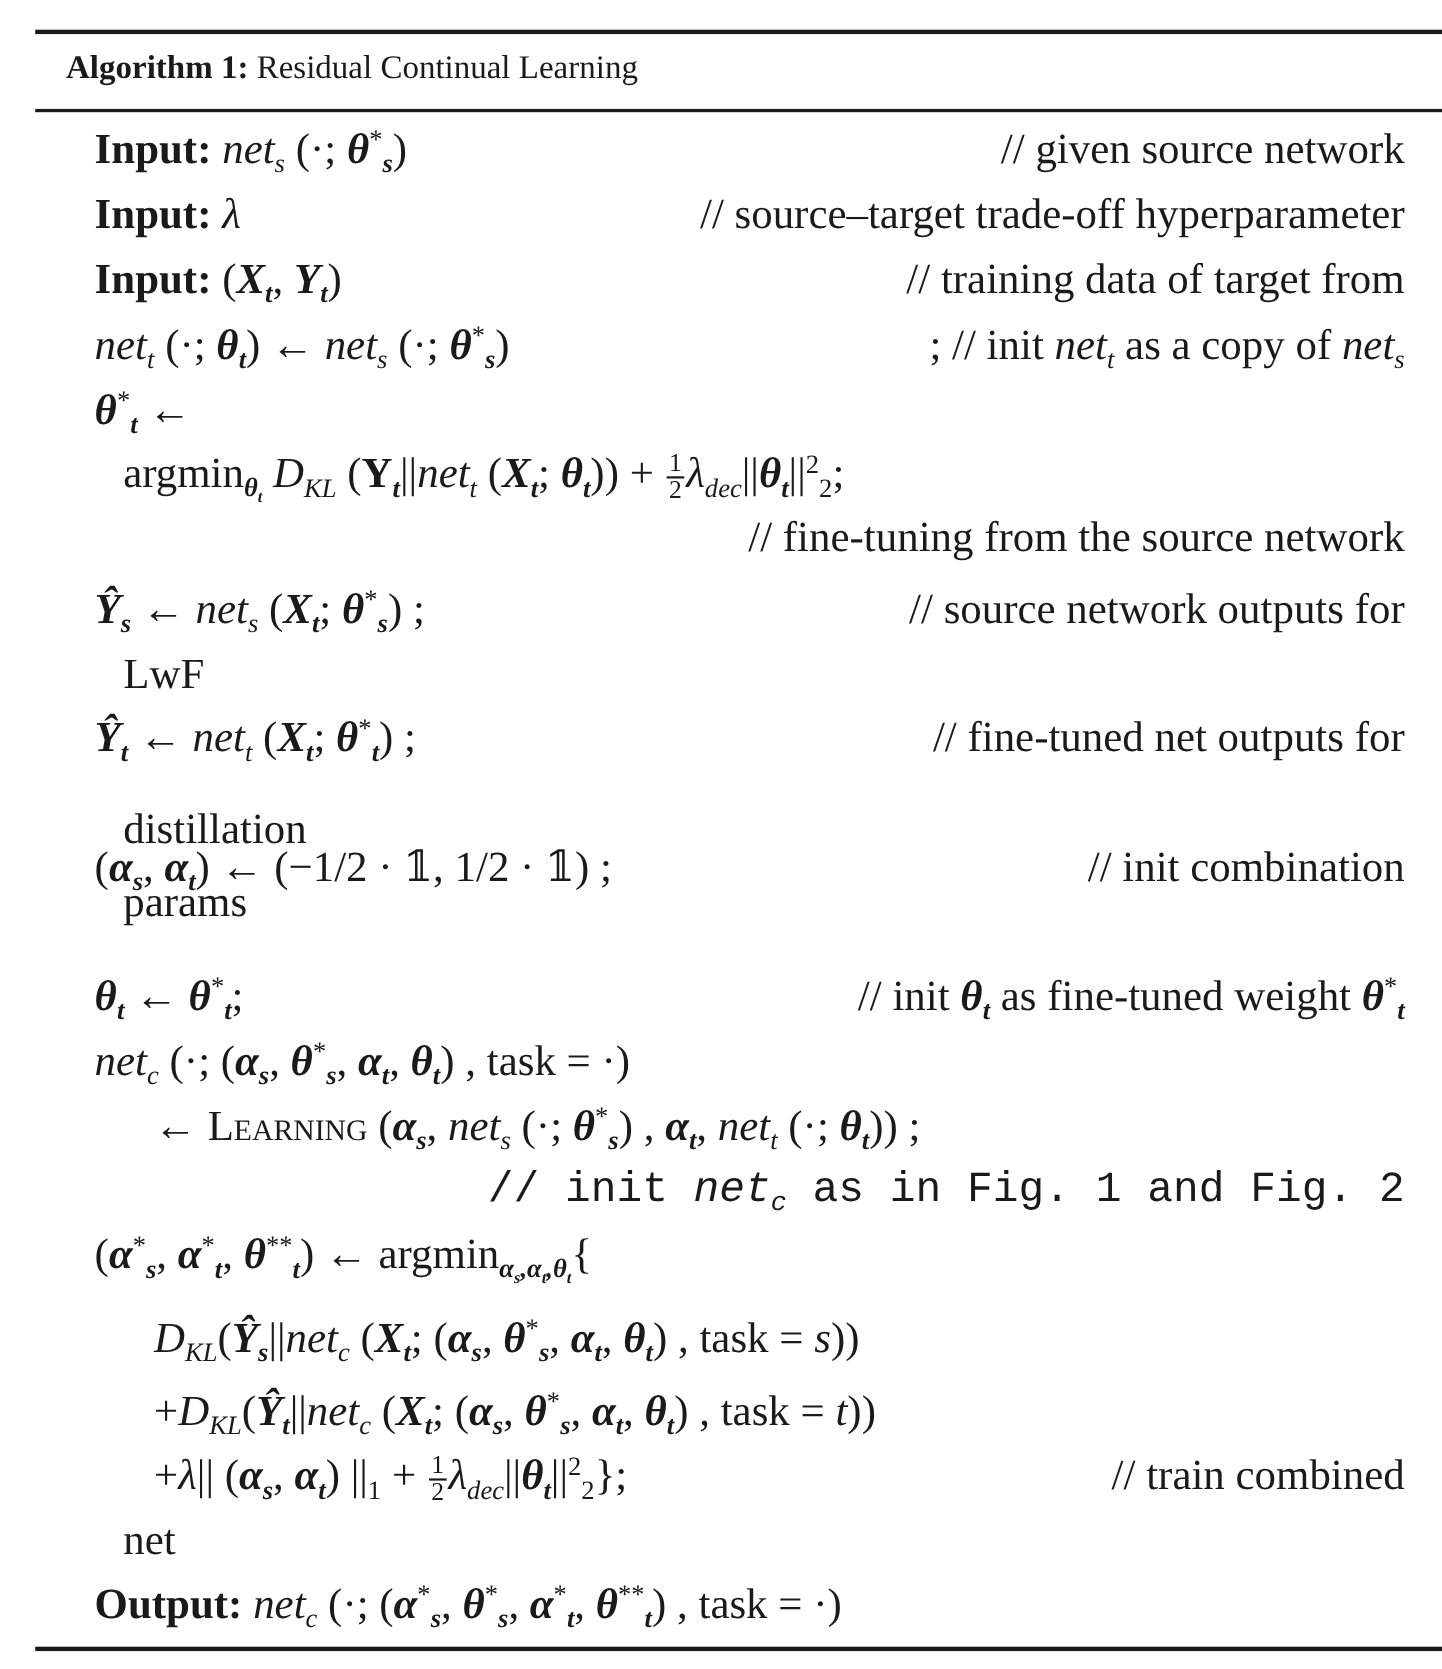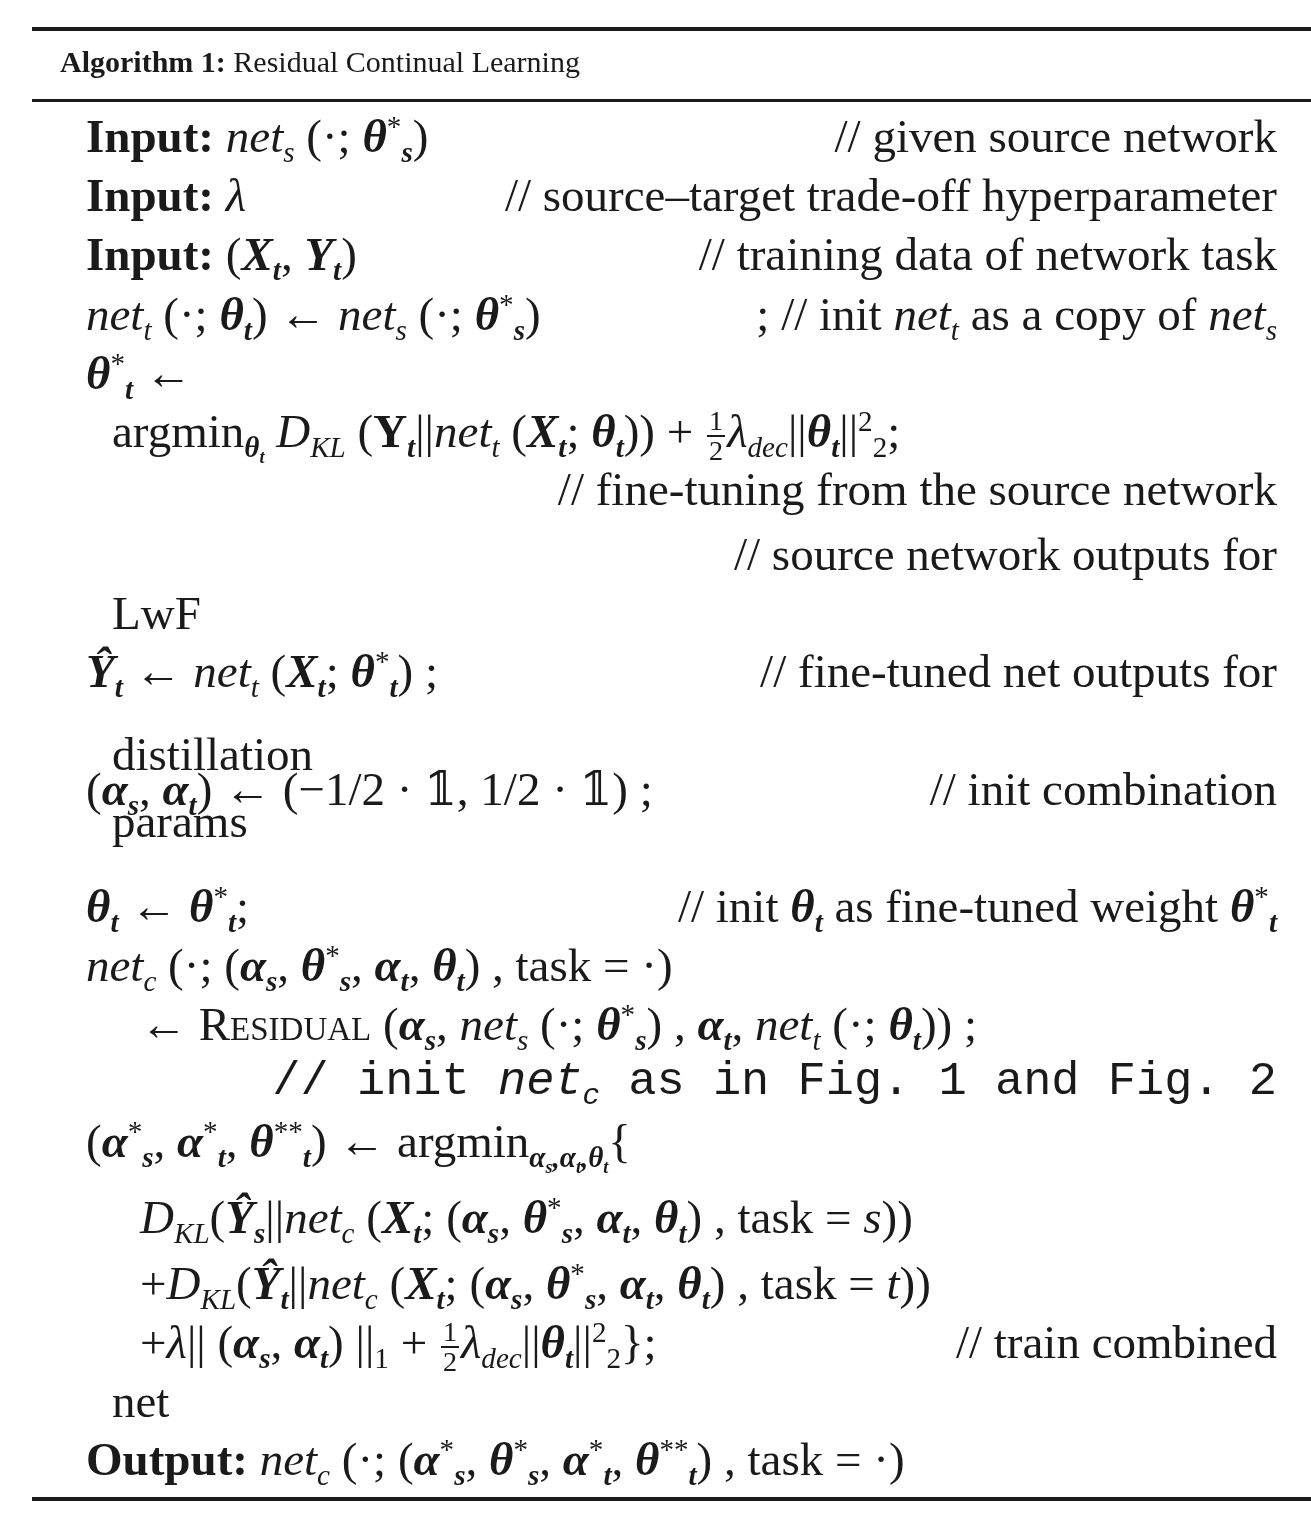--- a/index.html
+++ b/index.html
@@ -3,21 +3,21 @@
 <meta charset="utf-8">
 <style>
   html, body { margin: 0; padding: 0; background: #ffffff; }
   body { width: 1311px; height: 1517px; position: relative; overflow: hidden;
          font-family: "Liberation Serif", "DejaVu Serif", serif; color: #1a1a1a; }
   .rule-top { position: absolute; left: 32px; width: 1279px; top: 27px; height: 4px; background: #1a1a1a; }
   .rule-mid { position: absolute; left: 32px; width: 1279px; top: 99px; height: 3px; background: #1a1a1a; }
   .rule-bot { position: absolute; left: 32px; width: 1279px; top: 1497px; height: 4px; background: #1a1a1a; }
   .title { position: absolute; left: 60px; top: 33px; font-size: 30px; line-height: 58px; white-space: nowrap; }
   .title b { font-weight: bold; }
-  .line { position: absolute; left: 86px; right: 34px; height: 58px; font-size: 47px; line-height: 58px; white-space: nowrap; }
+  .line { position: absolute; left: 86px; right: 34px; height: 58px; font-size: 39px; line-height: 58px; white-space: nowrap; }
   .line .l { position: absolute; left: 0; top: 0; }
   .line .r { position: absolute; right: 0; top: 0; }
   .indent1 { left: 112px; }
   .indent2 { left: 140px; }
   b.kw { font-weight: bold; }
   i { font-style: italic; }
   .bi { font-weight: bold; font-style: italic; }
   .sc { font-variant: small-caps; }
   sub { font-size: 0.62em; vertical-align: -0.35em; line-height: 0; }
   sup { font-size: 0.62em; vertical-align: 0.55em; line-height: 0; }
@@ -42,41 +42,42 @@
   <span class="r">// given source network</span>
 </div>
 
 <div class="line" style="top:166px;">
   <span class="l"><b class="kw">Input:</b> <i>λ</i></span>
   <span class="r">// source–target trade-off hyperparameter</span>
 </div>
 
 <div class="line" style="top:225px;">
   <span class="l"><b class="kw">Input:</b> (<span class="bi">X<sub>t</sub></span>, <span class="bi">Y<sub>t</sub></span>)</span>
-  <span class="r">// training data of network task</span>
+  <span class="r">// training data of target from</span>
 </div>
 
 <div class="line" style="top:285px;">
   <span class="l"><i>net<sub>t</sub></i> (·; <span class="bi">θ<sub>t</sub></span>) ← <i>net<sub>s</sub></i> (·; <span class="bi">θ</span><sup>*</sup><sub class="bi">s</sub>)</span>
   <span class="r"><span>; // init </span><i>net<sub>t</sub></i><span> as a copy of </span><i>net<sub>s</sub></i></span>
 </div>
 
 <div class="line" style="top:344px;">
   <span class="l"><span class="bi">θ</span><sup>*</sup><sub class="bi">t</sub> ←</span>
 </div>
 
 <div class="line indent1" style="top:402px;">
   <span class="l"><span>argmin</span><sub class="bi">θ<sub>t</sub></sub> <i>D<sub>KL</sub></i> (<b>Y<sub><i>t</i></sub></b>||<i>net<sub>t</sub></i> (<span class="bi">X<sub>t</sub></span>; <span class="bi">θ<sub>t</sub></span>)) + <span class="frac"><span class="num">1</span><span>2</span></span><i>λ<sub>dec</sub></i>||<span class="bi">θ<sub>t</sub></span>||<sup>2</sup><sub>2</sub>;</span>
 </div>
 
 <div class="line" style="top:460px;">
   <span class="r">// fine-tuning from the source network</span>
 </div>
 
 <div class="line" style="top:525px;">
+  <span class="l"><span class="bi">Ŷ<sub>s</sub></span> ← <i>net<sub>s</sub></i> (<span class="bi">X<sub>t</sub></span>; <span class="bi">θ</span><sup>*</sup><sub class="bi">s</sub>) ;</span>
   <span class="r">// source network outputs for</span>
 </div>
 <div class="line indent1" style="top:584px;">
   <span class="l">LwF</span>
 </div>
 
 <div class="line" style="top:642px;">
   <span class="l"><span class="bi">Ŷ<sub>t</sub></span> ← <i>net<sub>t</sub></i> (<span class="bi">X<sub>t</sub></span>; <span class="bi">θ</span><sup>*</sup><sub class="bi">t</sub>) ;</span>
   <span class="r">// fine-tuned net outputs for</span>
 </div>
@@ -94,21 +95,21 @@
 
 <div class="line" style="top:877px;">
   <span class="l"><span class="bi">θ<sub>t</sub></span> ← <span class="bi">θ</span><sup>*</sup><sub class="bi">t</sub>;</span>
   <span class="r"><span>// init </span><span class="bi">θ<sub>t</sub></span><span> as fine-tuned weight </span><span class="bi">θ</span><sup>*</sup><sub class="bi">t</sub></span>
 </div>
 
 <div class="line" style="top:936px;">
   <span class="l"><i>net<sub>c</sub></i> (·; (<span class="bi">α<sub>s</sub></span>, <span class="bi">θ</span><sup>*</sup><sub class="bi">s</sub>, <span class="bi">α<sub>t</sub></span>, <span class="bi">θ<sub>t</sub></span>) , <span>task</span> = ·)</span>
 </div>
 <div class="line indent2" style="top:995px;">
-  <span class="l">← <span class="sc">Residual</span> (<span class="bi">α<sub>s</sub></span>, <i>net<sub>s</sub></i> (·; <span class="bi">θ</span><sup>*</sup><sub class="bi">s</sub>) , <span class="bi">α<sub>t</sub></span>, <i>net<sub>t</sub></i> (·; <span class="bi">θ<sub>t</sub></span>)) ;</span>
+  <span class="l">← <span class="sc">Learning</span> (<span class="bi">α<sub>s</sub></span>, <i>net<sub>s</sub></i> (·; <span class="bi">θ</span><sup>*</sup><sub class="bi">s</sub>) , <span class="bi">α<sub>t</sub></span>, <i>net<sub>t</sub></i> (·; <span class="bi">θ<sub>t</sub></span>)) ;</span>
 </div>
 <div class="line" style="top:1053px;font-family:Liberation Mono, monospace;">
   <span class="r"><span>// init </span><i>net<sub>c</sub></i><span> as in Fig. 1 and Fig. 2</span></span>
 </div>
 
 <div class="line" style="top:1112px;">
   <span class="l">(<span class="bi">α</span><sup>*</sup><sub class="bi">s</sub>, <span class="bi">α</span><sup>*</sup><sub class="bi">t</sub>, <span class="bi">θ</span><sup>**</sup><sub class="bi">t</sub>) ← <span>argmin</span><sub class="bi">α<sub>s</sub>,α<sub>t</sub>,θ<sub>t</sub></sub>{</span>
 </div>
 <div class="line indent2" style="top:1188px;">
   <span class="l"><i>D<sub>KL</sub></i>(<span class="bi">Ŷ<sub>s</sub></span>||<i>net<sub>c</sub></i> (<span class="bi">X<sub>t</sub></span>; (<span class="bi">α<sub>s</sub></span>, <span class="bi">θ</span><sup>*</sup><sub class="bi">s</sub>, <span class="bi">α<sub>t</sub></span>, <span class="bi">θ<sub>t</sub></span>) , <span>task</span> = <i>s</i>))</span>

